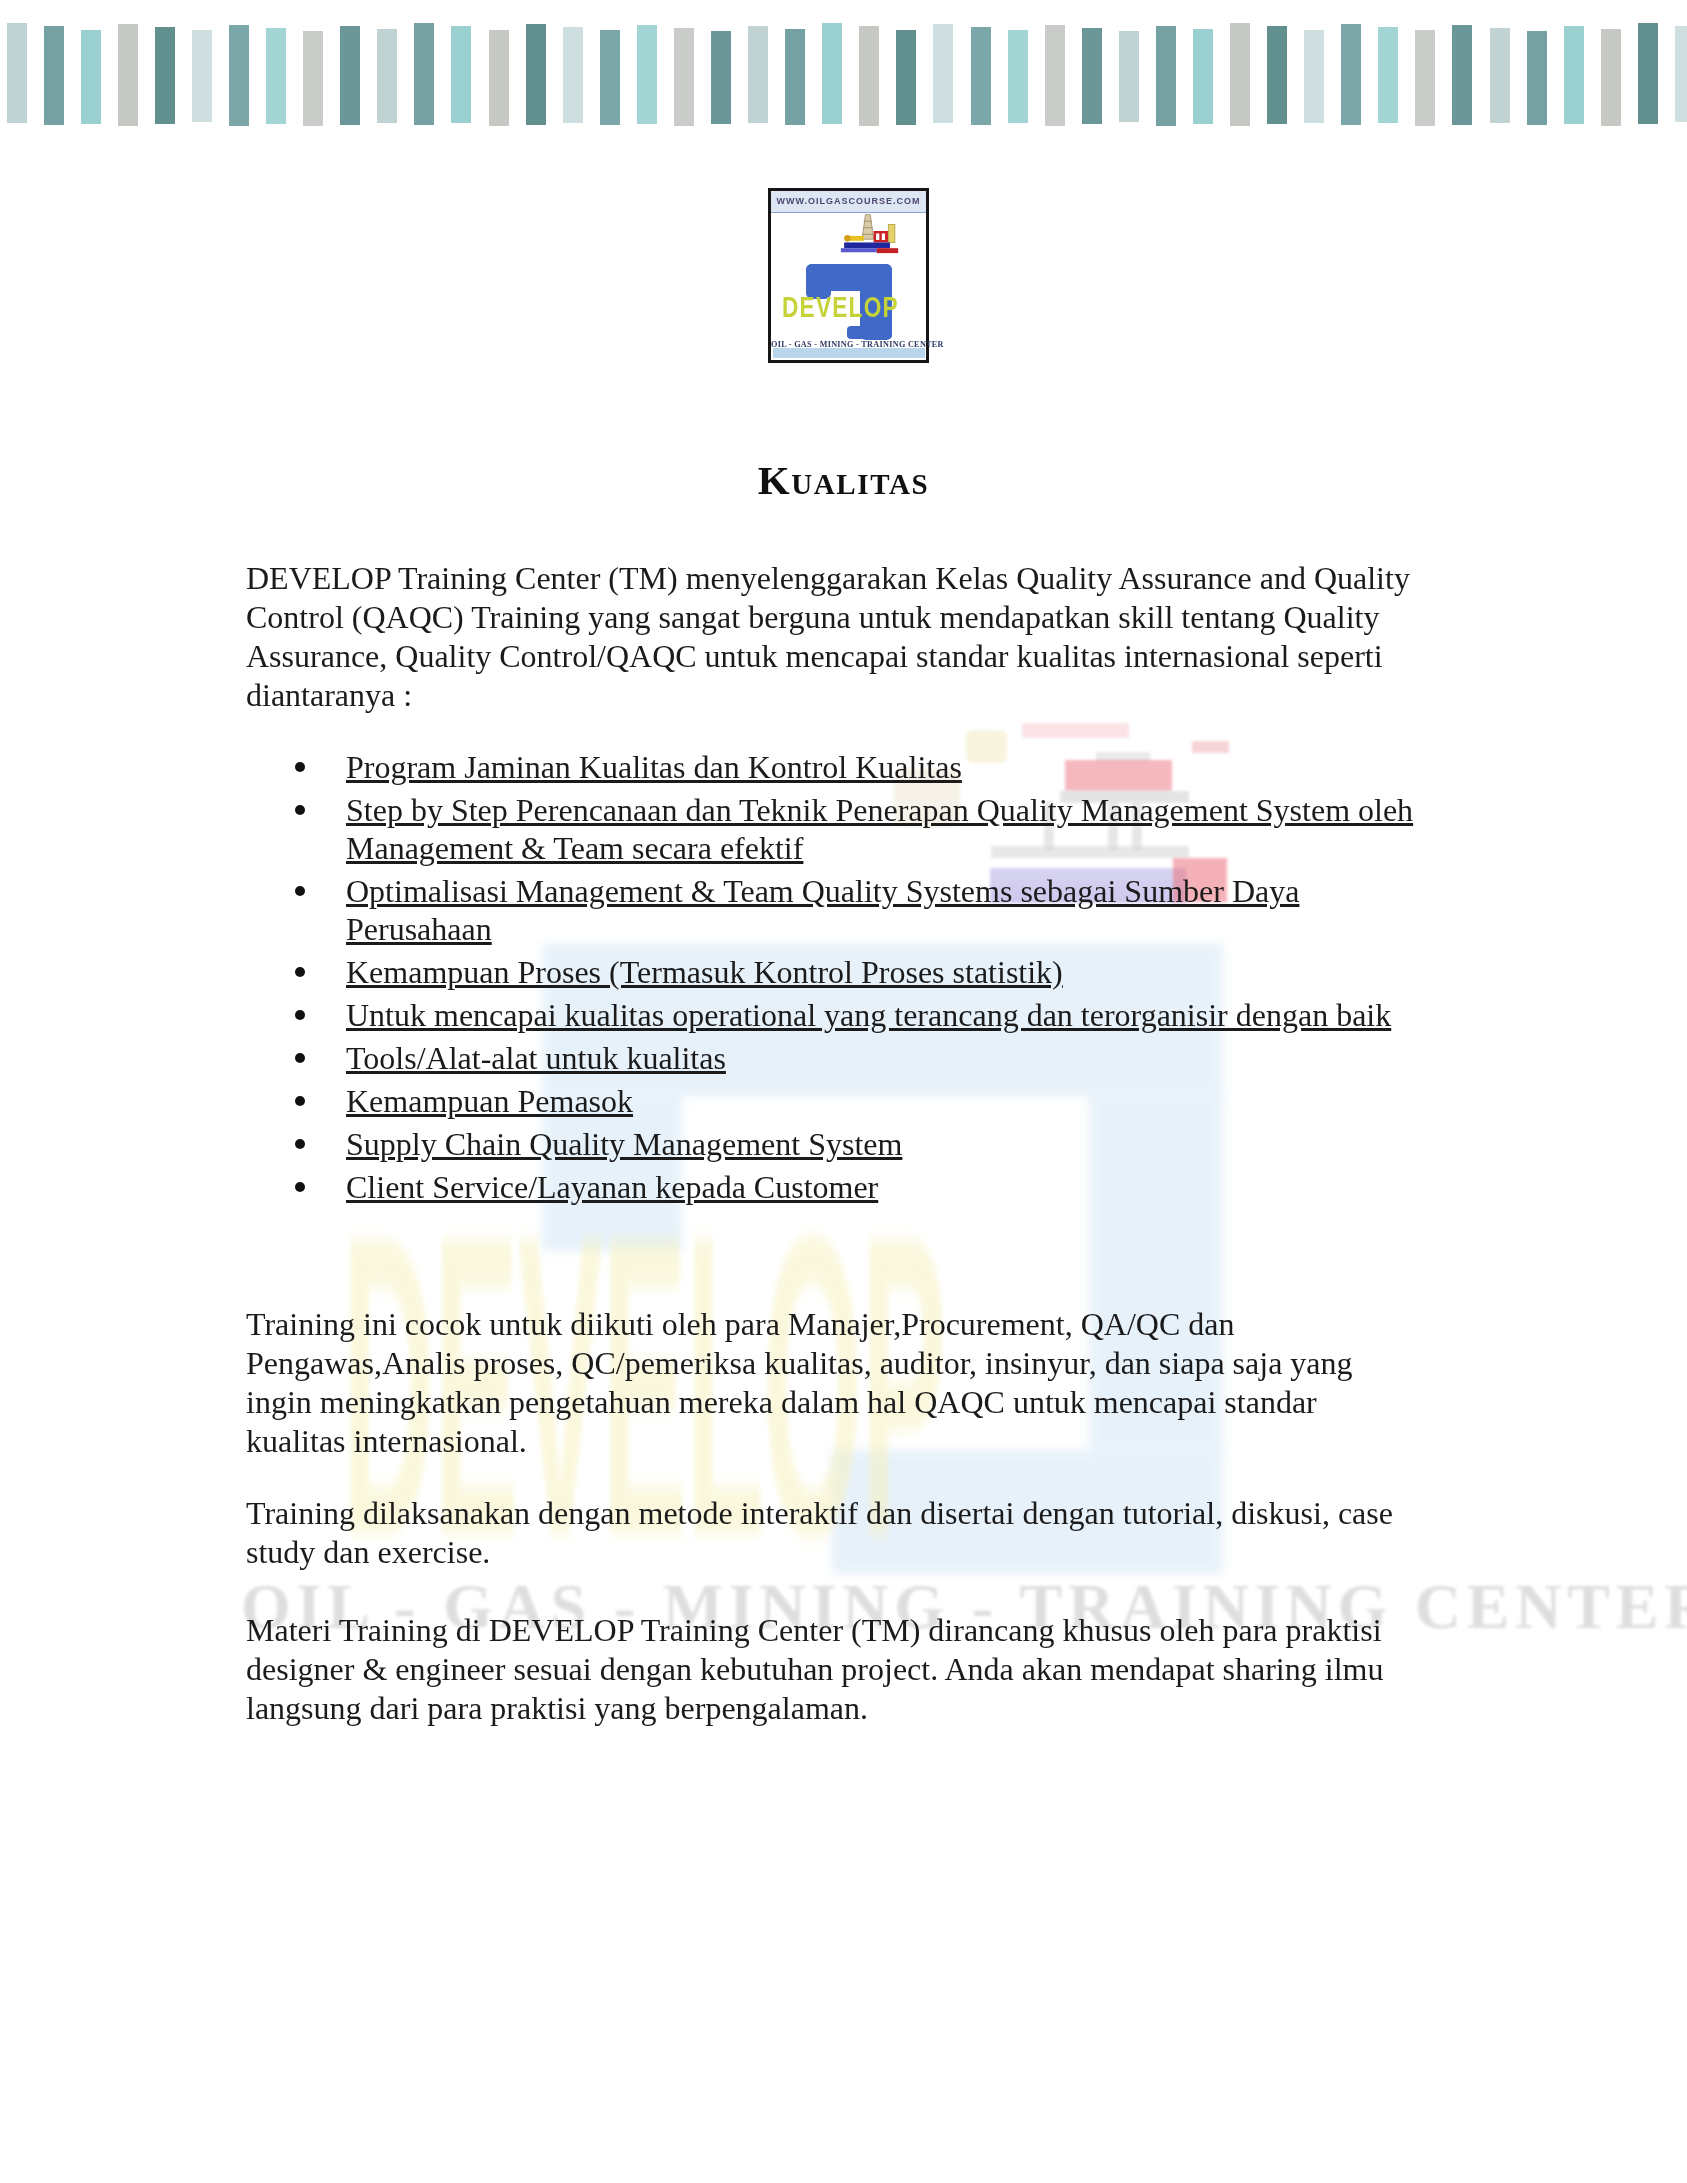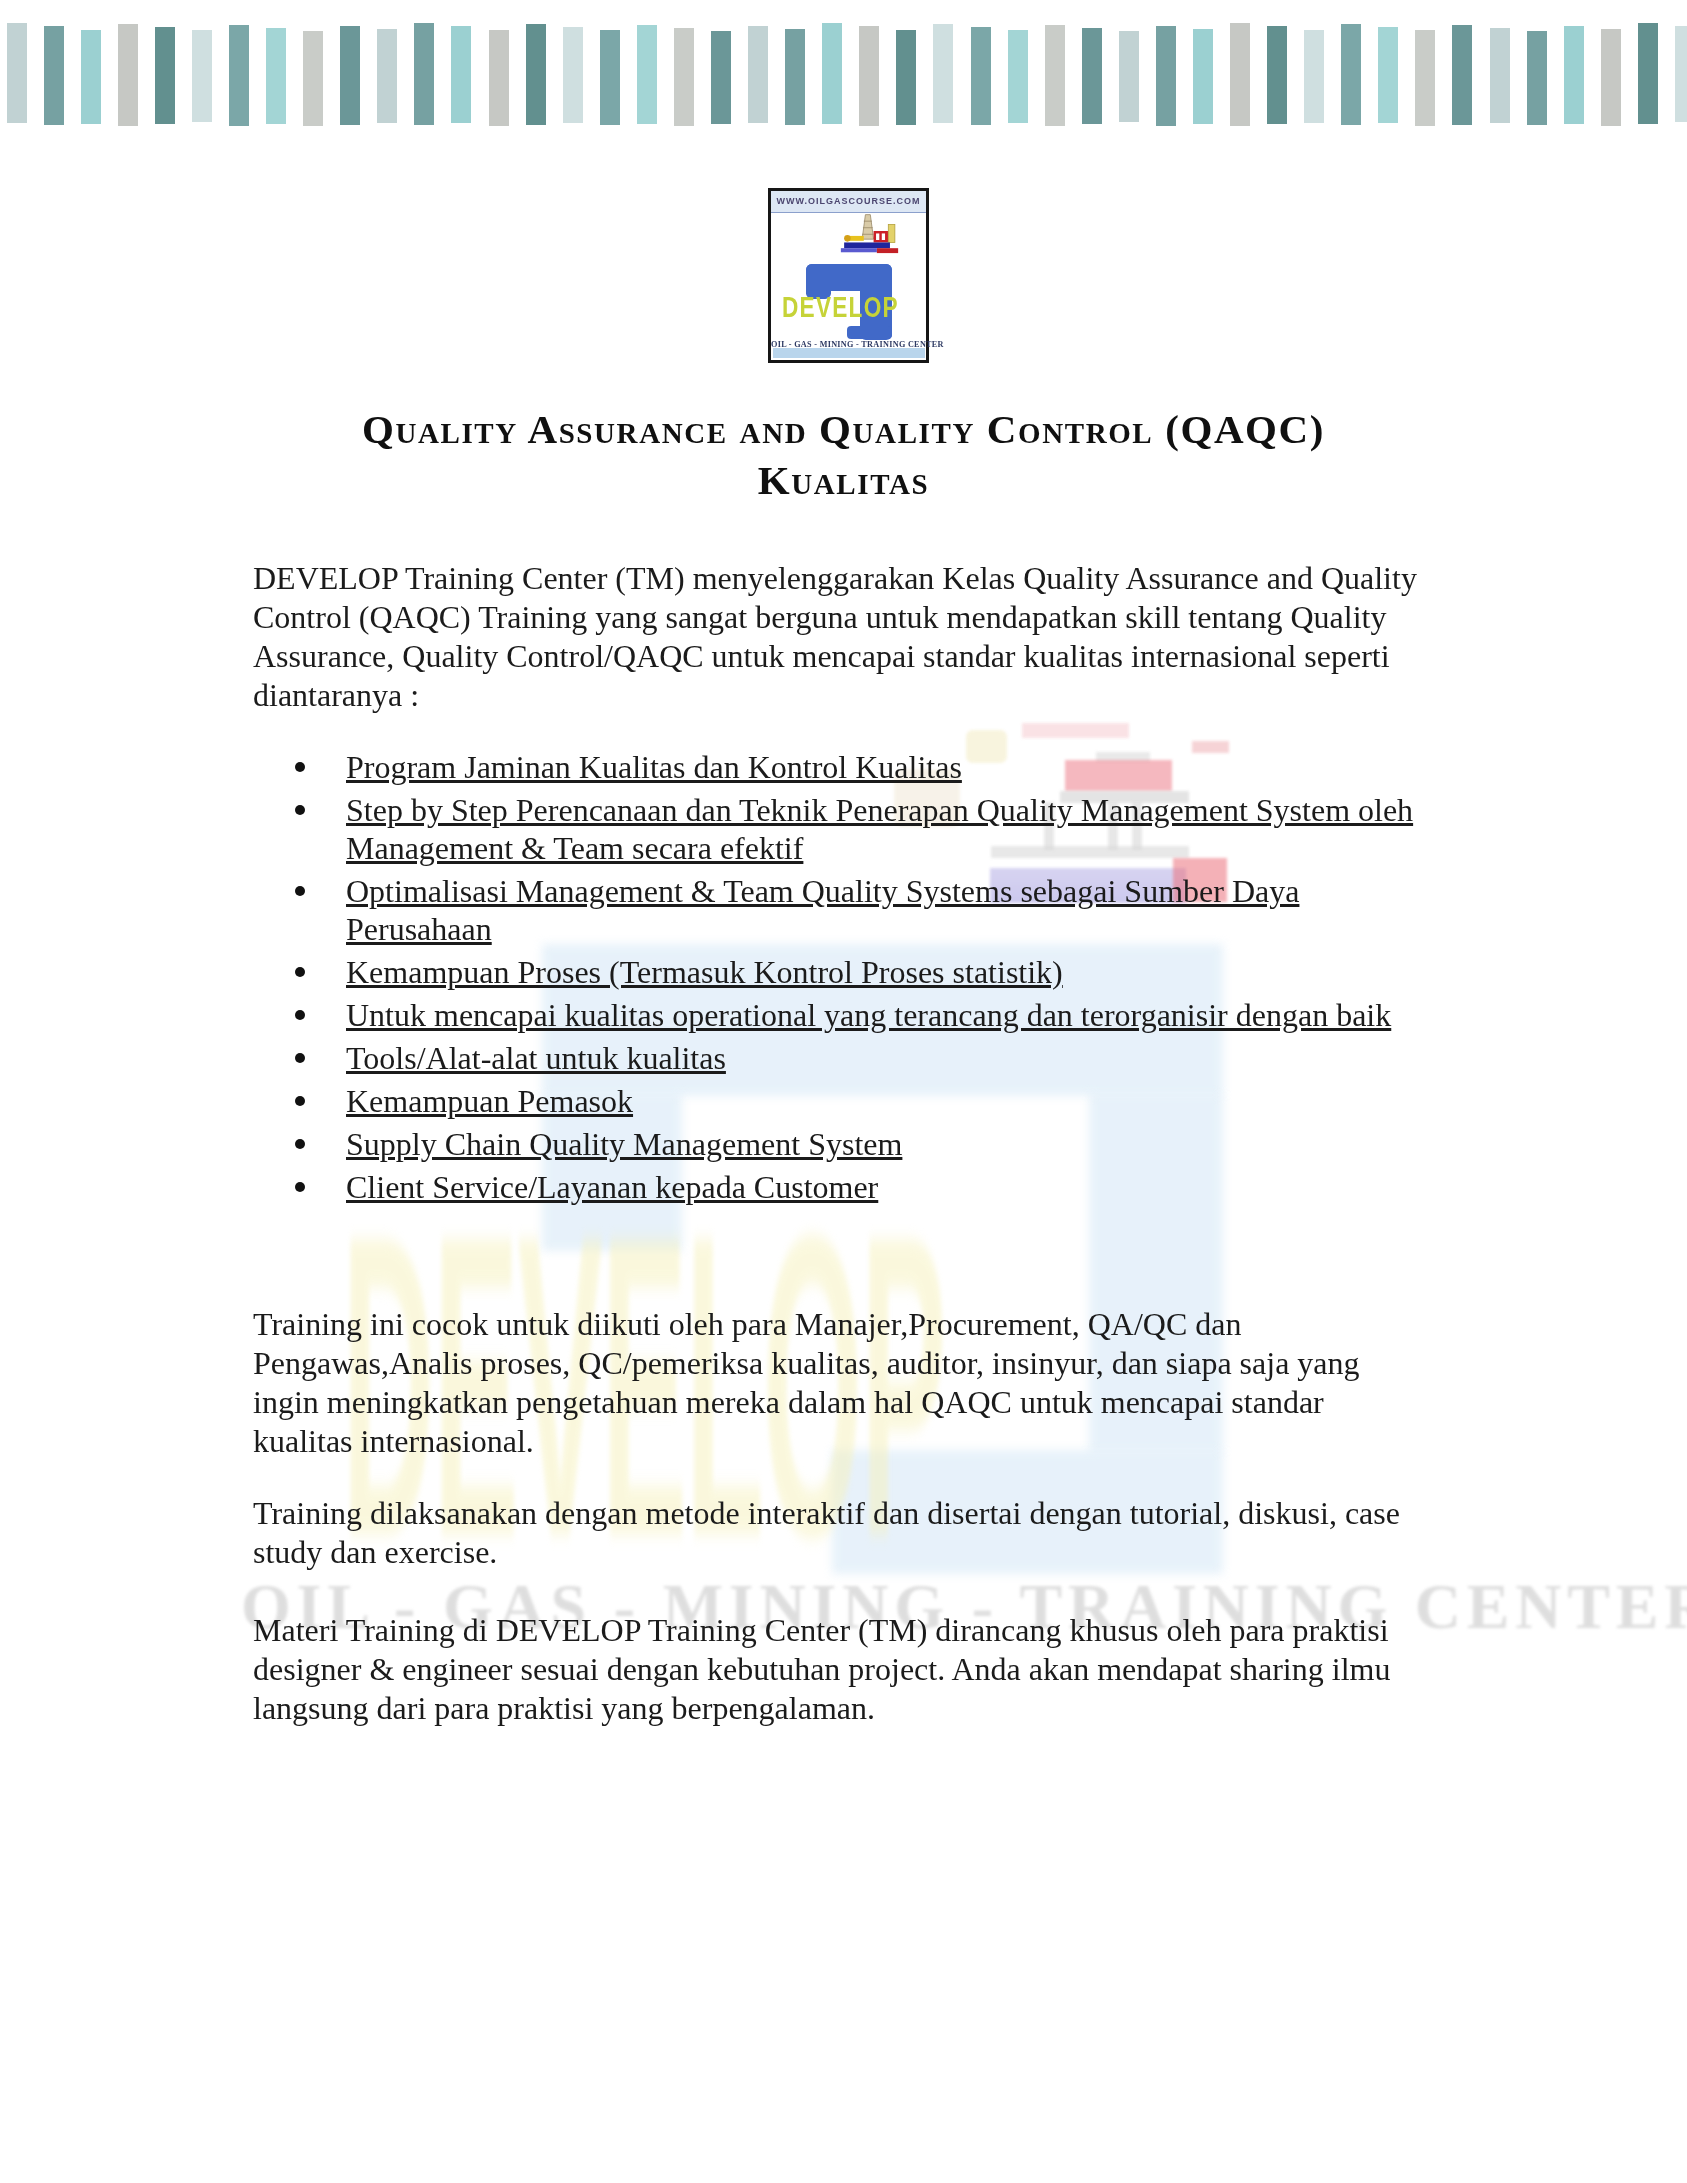--- a/index.html
+++ b/index.html
@@ -40,21 +40,21 @@
               font-weight:bold;font-size:29px;line-height:29px;color:#c6d338;letter-spacing:1.6px;
               transform:scaleX(0.78);transform-origin:left top;white-space:nowrap;}
   .logo-tagline{position:absolute;left:0;top:149px;width:100%;text-align:center;
                 font-family:"Liberation Serif",serif;font-weight:bold;font-size:8.2px;
                 letter-spacing:0.3px;color:#2e3a63;white-space:nowrap;}
 
   
   .title{position:absolute;left:0;top:381px;width:1687px;margin:0;text-align:center;z-index:2;
          font-family:"Liberation Serif",serif;font-weight:bold;font-variant:small-caps;
          font-size:41px;line-height:51px;letter-spacing:1.6px;color:#101010;}
-  .para{position:absolute;left:253px;width:1178px;margin:0;z-index:2;
+  .para{position:absolute;left:246px;width:1178px;margin:0;z-index:2;
         font-size:32px;line-height:39px;}
   .p1{top:536px;}
   .p2{top:1282px;}
   .p3{top:1471px;}
   .p4{top:1588px;}
   .bullets{position:absolute;left:243px;top:725px;width:1178px;margin:0;z-index:2;
            padding:0 0 0 103px;list-style:none;box-sizing:border-box;text-decoration:underline;}
   .bullets li{position:relative;font-size:32px;line-height:38px;margin-bottom:5px;max-width:1071px;}
   .bullets li::before{content:"";position:absolute;left:-51px;top:14px;width:10px;height:10px;
                       border-radius:50%;background:#111111;}
@@ -158,21 +158,21 @@
     <div class="seven-stub"></div>
     <div class="seven-bar"></div>
     <div class="seven-leg"></div>
     <div class="seven-foot"></div>
     <div class="logo-brand">DEVELOP</div>
     <div class="logo-tagline">OIL - GAS - MINING - TRAINING CENTER</div>
     <div class="logo-bottomband"></div>
   </div>
 
   <h1 class="title">
-    <span>Quality Assurance and Quality Control (QAQC)</span><br>
+    <br>
     <span>Kualitas</span>
   </h1>
 
   <p class="para p1">DEVELOP Training Center (TM)  menyelenggarakan Kelas Quality Assurance and Quality Control (QAQC) Training yang sangat berguna untuk mendapatkan skill tentang Quality Assurance, Quality Control/QAQC untuk mencapai standar kualitas internasional seperti diantaranya :</p>
 
   <ul class="bullets">
     <li>Program Jaminan Kualitas dan Kontrol Kualitas</li>
     <li>Step by Step Perencanaan dan Teknik Penerapan Quality Management System oleh Management &amp; Team secara efektif</li>
     <li>Optimalisasi Management &amp; Team Quality Systems sebagai Sumber Daya Perusahaan</li>
     <li>Kemampuan Proses (Termasuk Kontrol Proses statistik)</li>

